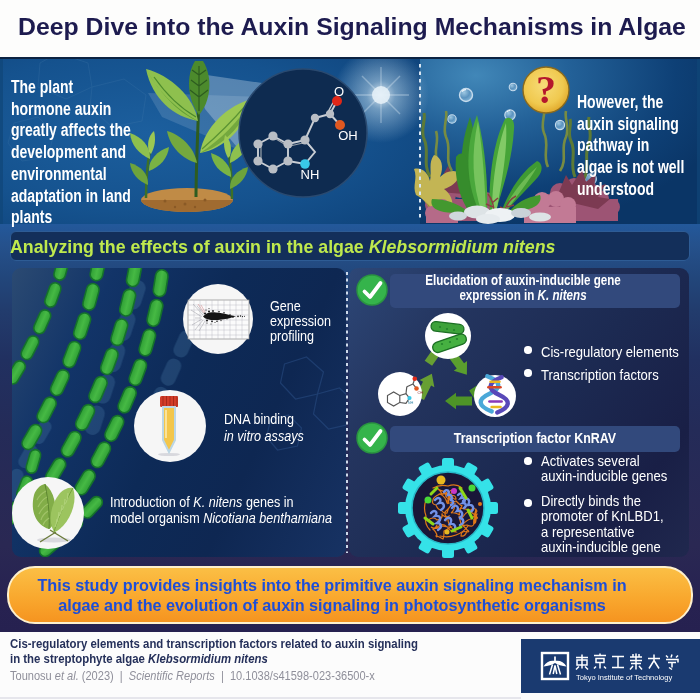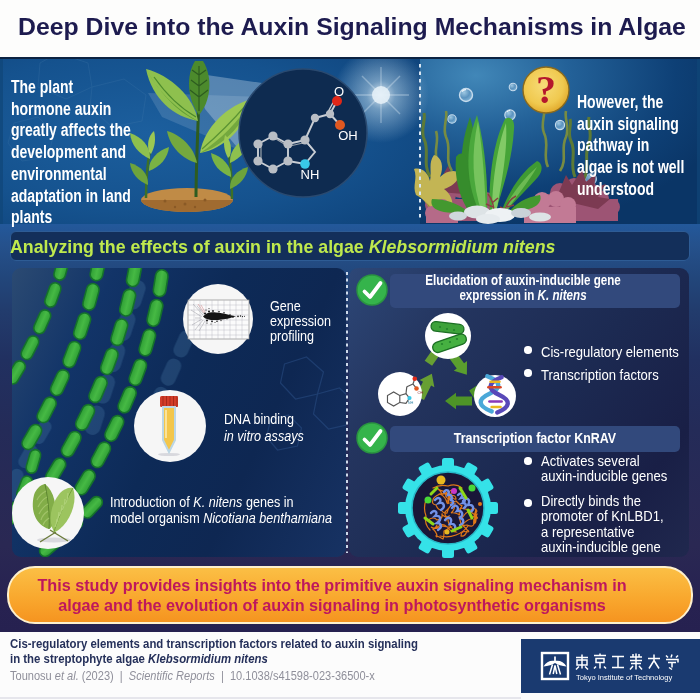--- a/index.html
+++ b/index.html
@@ -578,21 +578,21 @@
   <circle cx="49" cy="74" r="2.5" fill="#e8b820"></circle>
   <circle cx="82" cy="46" r="2" fill="#e07818"></circle>
 </svg>
 
 <div class="abs" style="left:524px;top:457px;width:7.5px;height:7.5px;border-radius:50%;background:#fff;"></div>
 <div class="abs" style="left:524px;top:499px;width:7.5px;height:7.5px;border-radius:50%;background:#fff;"></div>
 <div class="abs" style="left:541px;top:454px;width:170px;font-size:14.5px;line-height:14.8px;color:#fff;transform:scaleX(0.9);transform-origin:left top;">Activates several<br>auxin-inducible genes</div>
 <div class="abs" style="left:541px;top:494px;width:170px;font-size:14.5px;line-height:15.3px;color:#fff;transform:scaleX(0.9);transform-origin:left top;">Directly binds the<br>promoter of KnLBD1,<br>a representative<br>auxin-inducible gene</div>
 
 <div class="abs" style="left:7px;top:566px;width:682px;height:54px;border-radius:28px;background:linear-gradient(180deg,#fbbf45 0%,#f9a82e 55%,#f59420 100%);border:2px solid #fdf0cd;"></div>
-<div class="abs" style="left:7px;top:575px;width:650px;text-align:center;font-size:16.2px;line-height:20px;font-weight:bold;color:#be185d;">This study provides insights into the primitive auxin signaling mechanism in<br>algae and the evolution of auxin signaling in photosynthetic organisms</div>
+<div class="abs" style="left:7px;top:575px;width:650px;text-align:center;font-size:16.2px;line-height:20px;font-weight:bold;color:#1d4ed8;">This study provides insights into the primitive auxin signaling mechanism in<br>algae and the evolution of auxin signaling in photosynthetic organisms</div>
 
 <div class="abs" style="left:0;top:632px;width:700px;height:68px;background:#fcfcfc;"></div>
 <div class="abs" style="left:10px;top:637px;width:500px;font-size:12.4px;line-height:15.3px;font-weight:bold;color:#25305a;transform:scaleX(0.92);transform-origin:left top;">Cis-regulatory elements and transcription factors related to auxin signaling<br>in the streptophyte algae <i>Klebsormidium nitens</i></div>
 <div class="abs" style="left:10px;top:668.5px;width:500px;font-size:12px;color:#8f8f9a;transform:scaleX(0.92);transform-origin:left top;">Tounosu <i>et al.</i> (2023)&nbsp; | &nbsp;<i>Scientific Reports</i>&nbsp; | &nbsp;10.1038/s41598-023-36500-x</div>
 
 <div class="abs" style="left:0;top:697px;width:521px;height:1.5px;background:#e6e6ec;"></div>
 
 <div class="abs" style="left:521px;top:639px;width:179px;height:54px;background:#1a3a70;">
   <svg width="179" height="54" viewBox="0 0 179 54">
     <rect x="21" y="14" width="26" height="26" fill="none" stroke="#fff" stroke-width="2.4"></rect>

